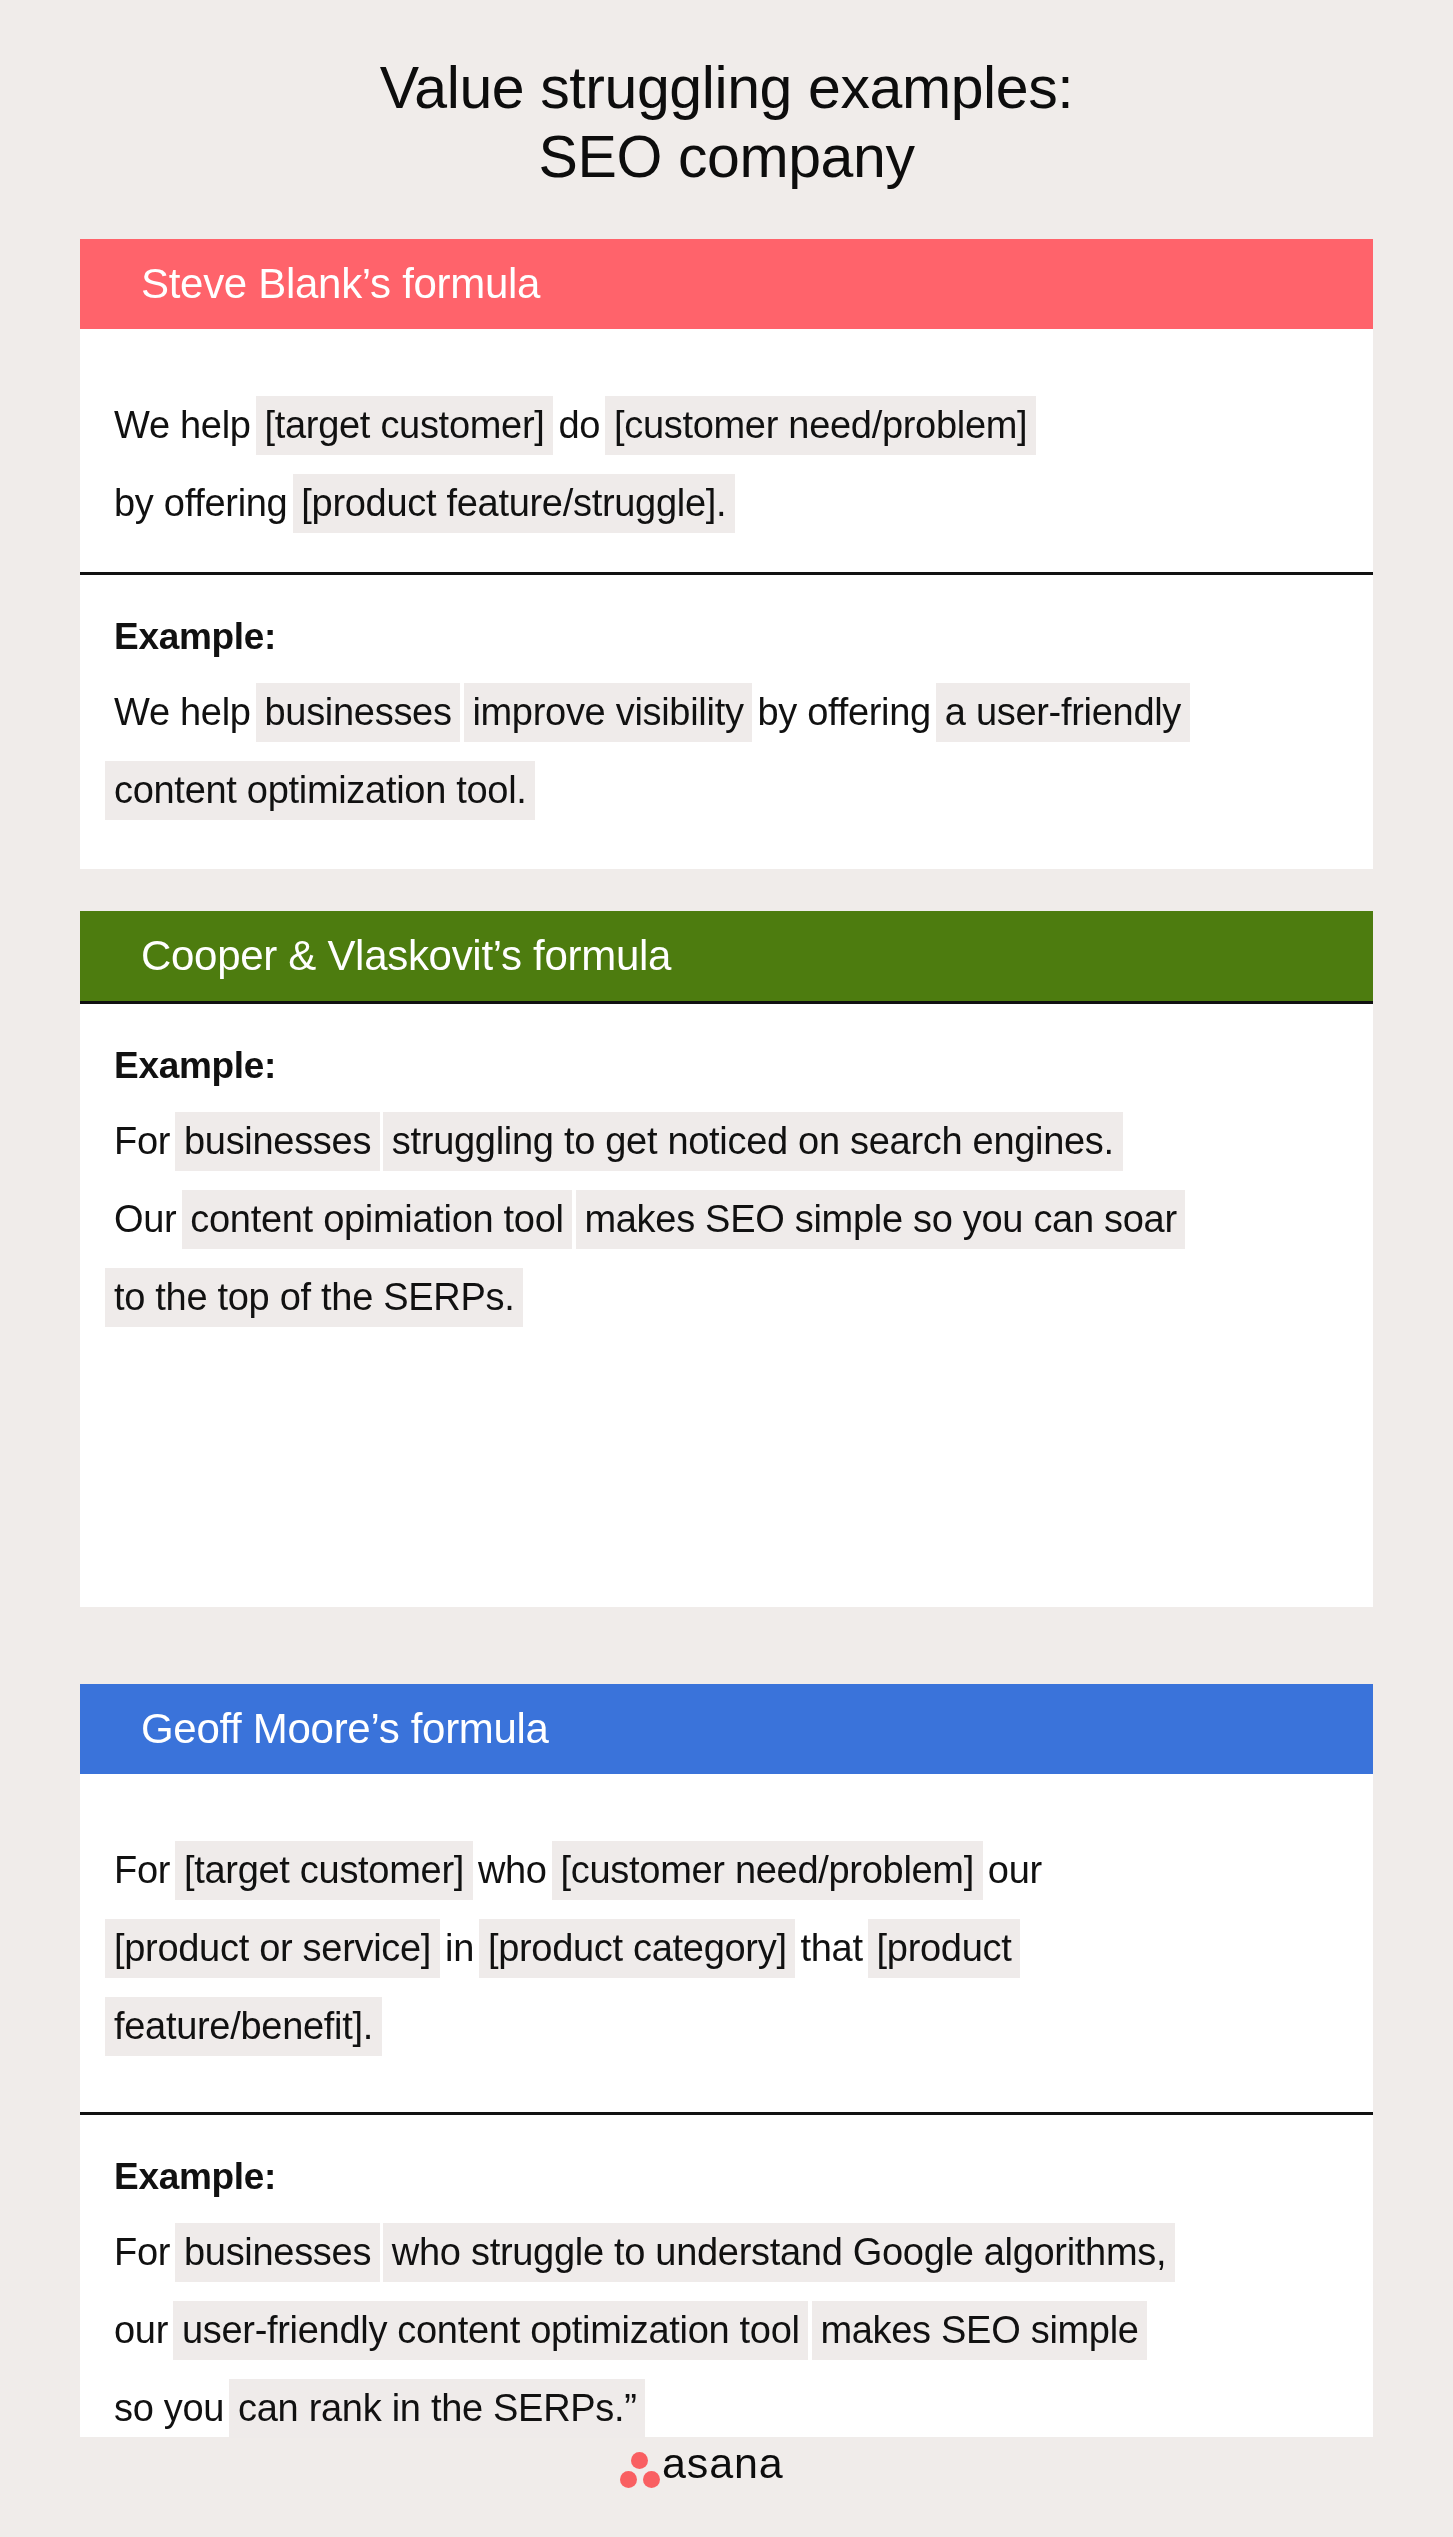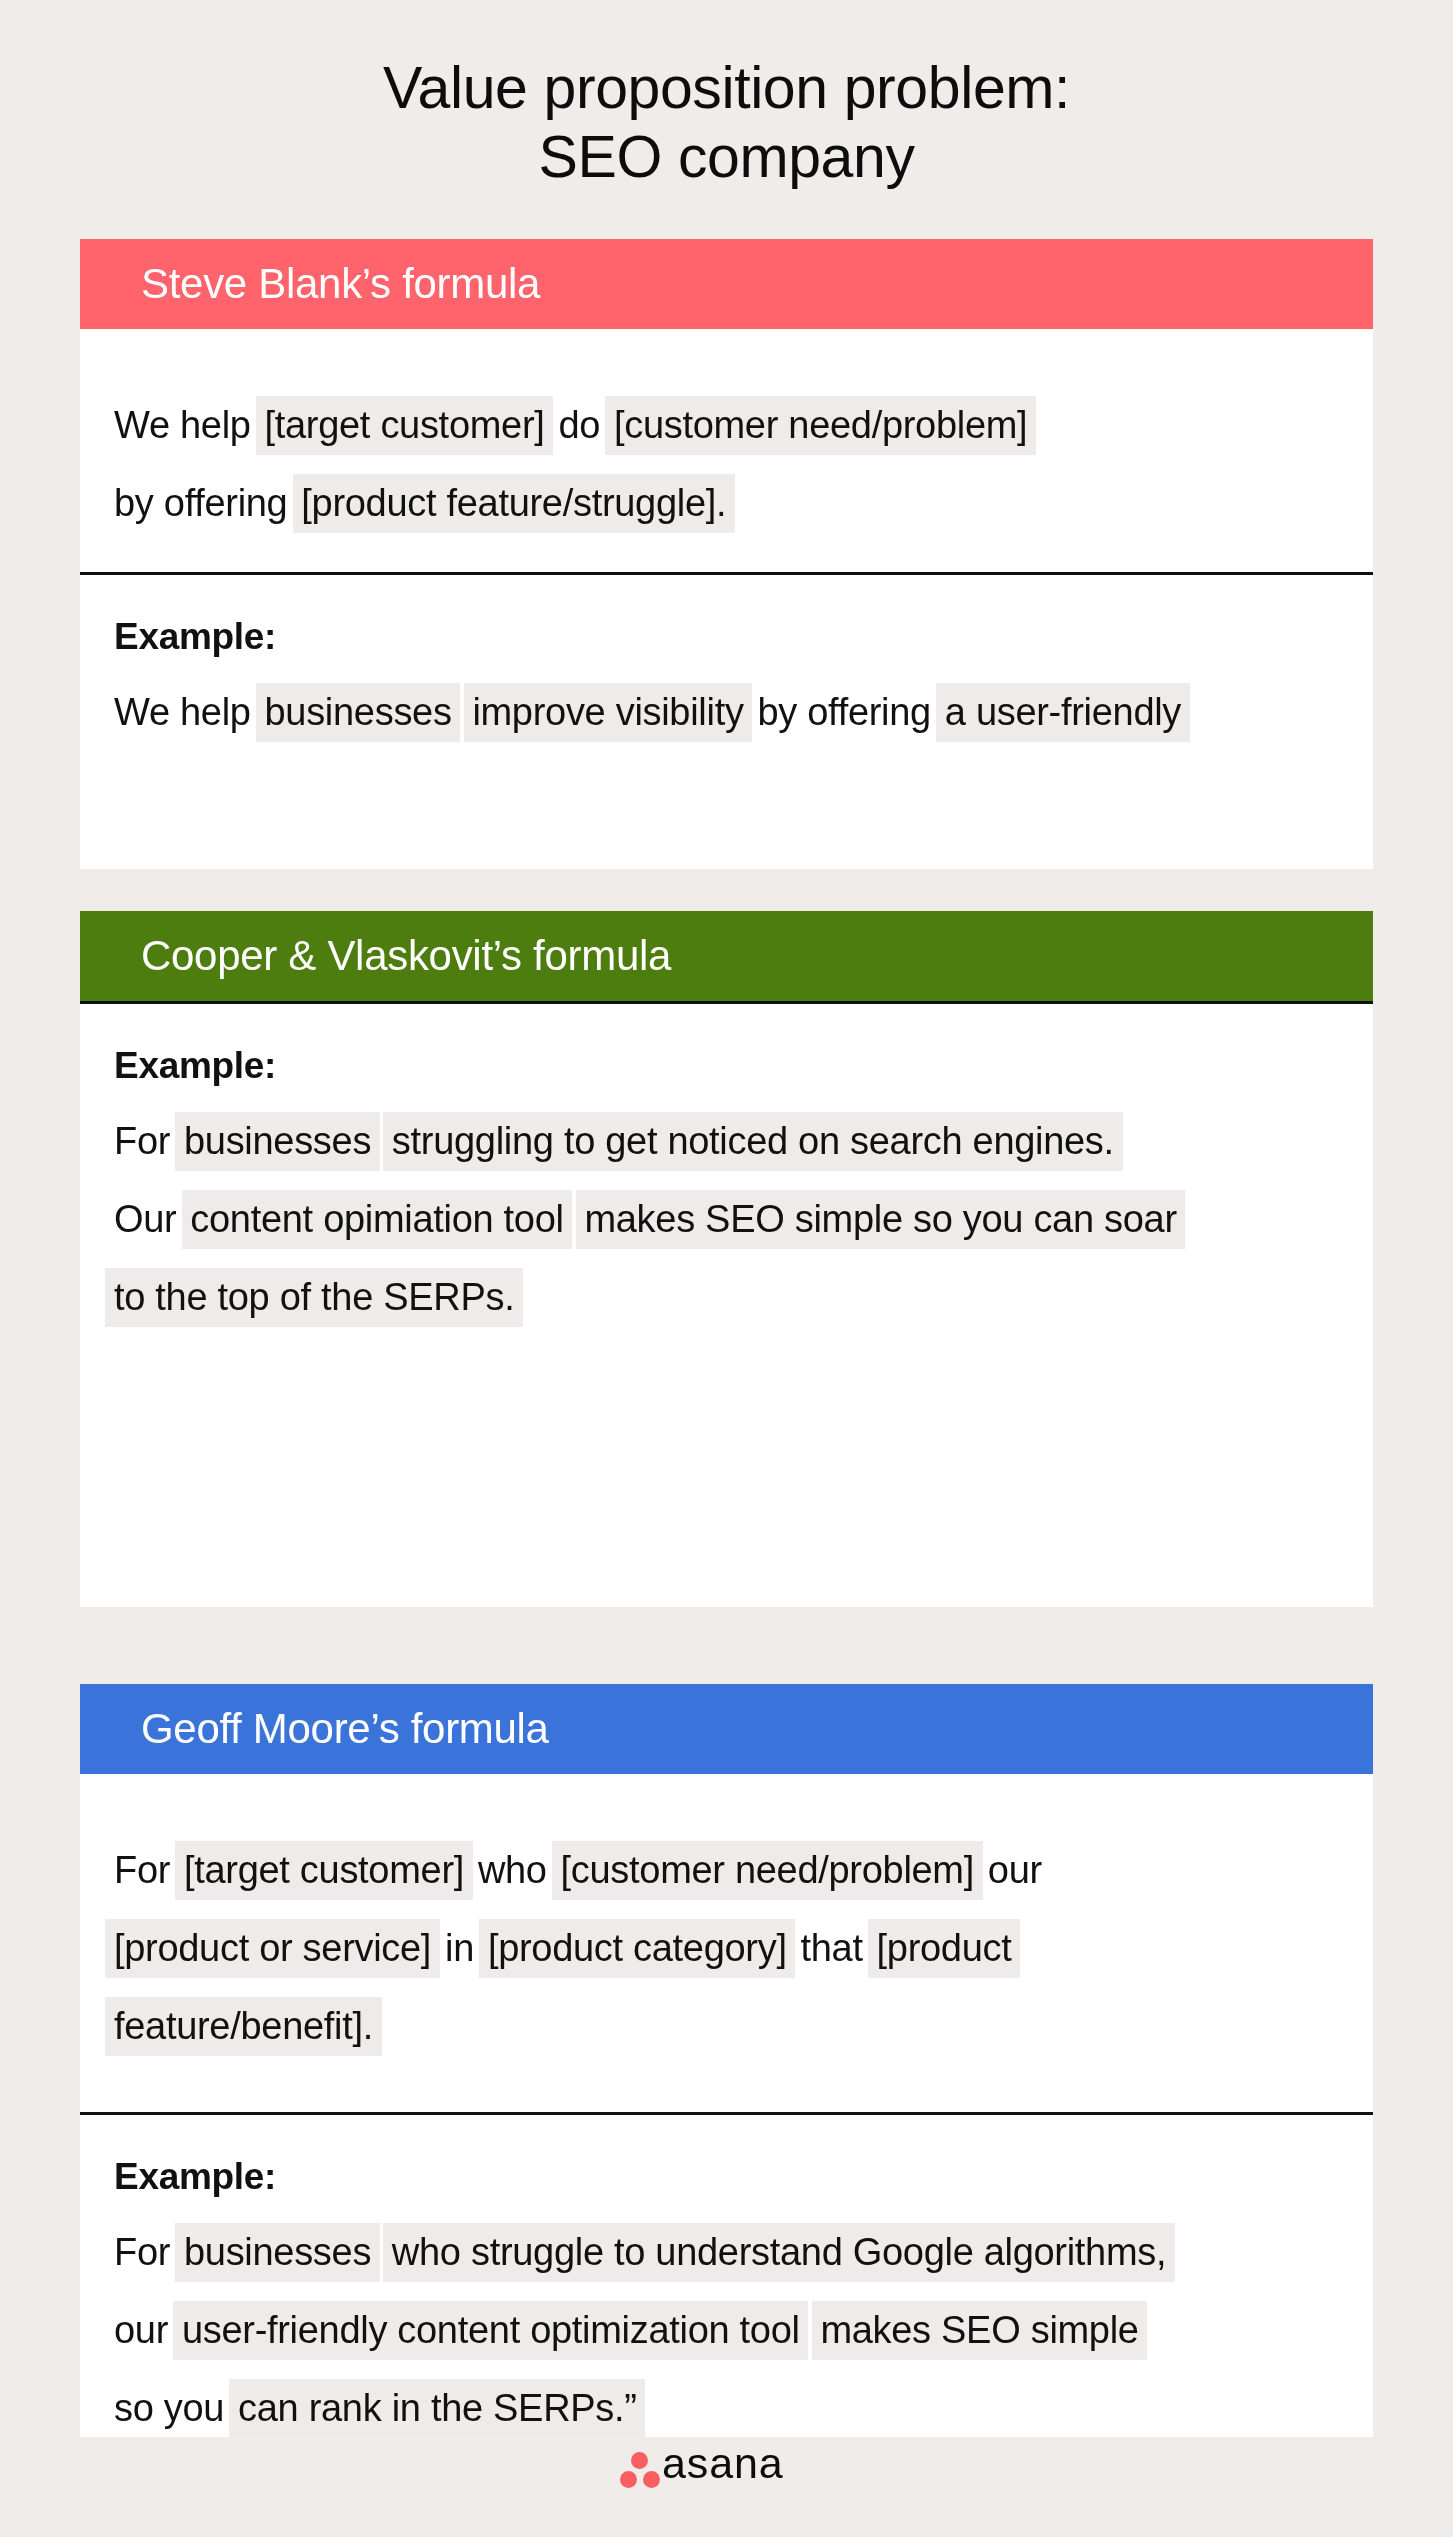--- a/index.html
+++ b/index.html
@@ -44,36 +44,37 @@
     display: flex; gap: 2px;
   }
   .logo-mark { position: relative; width: 40px; height: 36px; }
   .dot { position: absolute; width: 17.3px; height: 17.3px; border-radius: 50%; background: #F95F62; }
   .logo-word { font-size: 43px; font-weight: 500; letter-spacing: 0.9px; color: #0d0d0d; line-height: 36px; margin-top: -7px; }
 </style>
 </head>
 <body>
 
 <div class="page-title">
-  <div>Value proposition problem:</div>
+  <div>Value struggling examples:</div>
   <div>SEO company</div>
 </div>
 
 <div class="card" style="top:239px;height:630px;">
   <div class="card-header" style="background:#FF636B;">
     <span>Steve Blank’s formula</span>
   </div>
   <div class="section formula" style="padding-top:55px;height:243px;">
       <div class="line"><span class="seg plain">We help</span><span class="seg hl">[target customer]</span><span class="seg plain">do</span><span class="seg hl">[customer need/problem]</span></div>
       <div class="line"><span class="seg plain">by offering</span><span class="seg hl">[product feature/struggle].</span></div>
     </div>
   <div class="divider"></div>
   <div class="section example" style="padding-top:27px;">
     <div class="example-label">Example:</div>
   <div class="line"><span class="seg plain">We help</span><span class="seg hl">businesses</span><span class="seg hl">improve visibility</span><span class="seg plain">by offering</span><span class="seg hl">a user-friendly</span></div>
+      <div class="line"><span class="seg hl">content optimization tool.</span></div>
     </div>
 </div>
 
 <div class="card" style="top:911px;height:696px;">
   <div class="card-header" style="background:#4d7c0f;">
     <span>Cooper &amp; Vlaskovit’s formula</span>
   </div>
   <div class="divider"></div>
   <div class="section example" style="padding-top:27px;">
     <div class="example-label">Example:</div>

